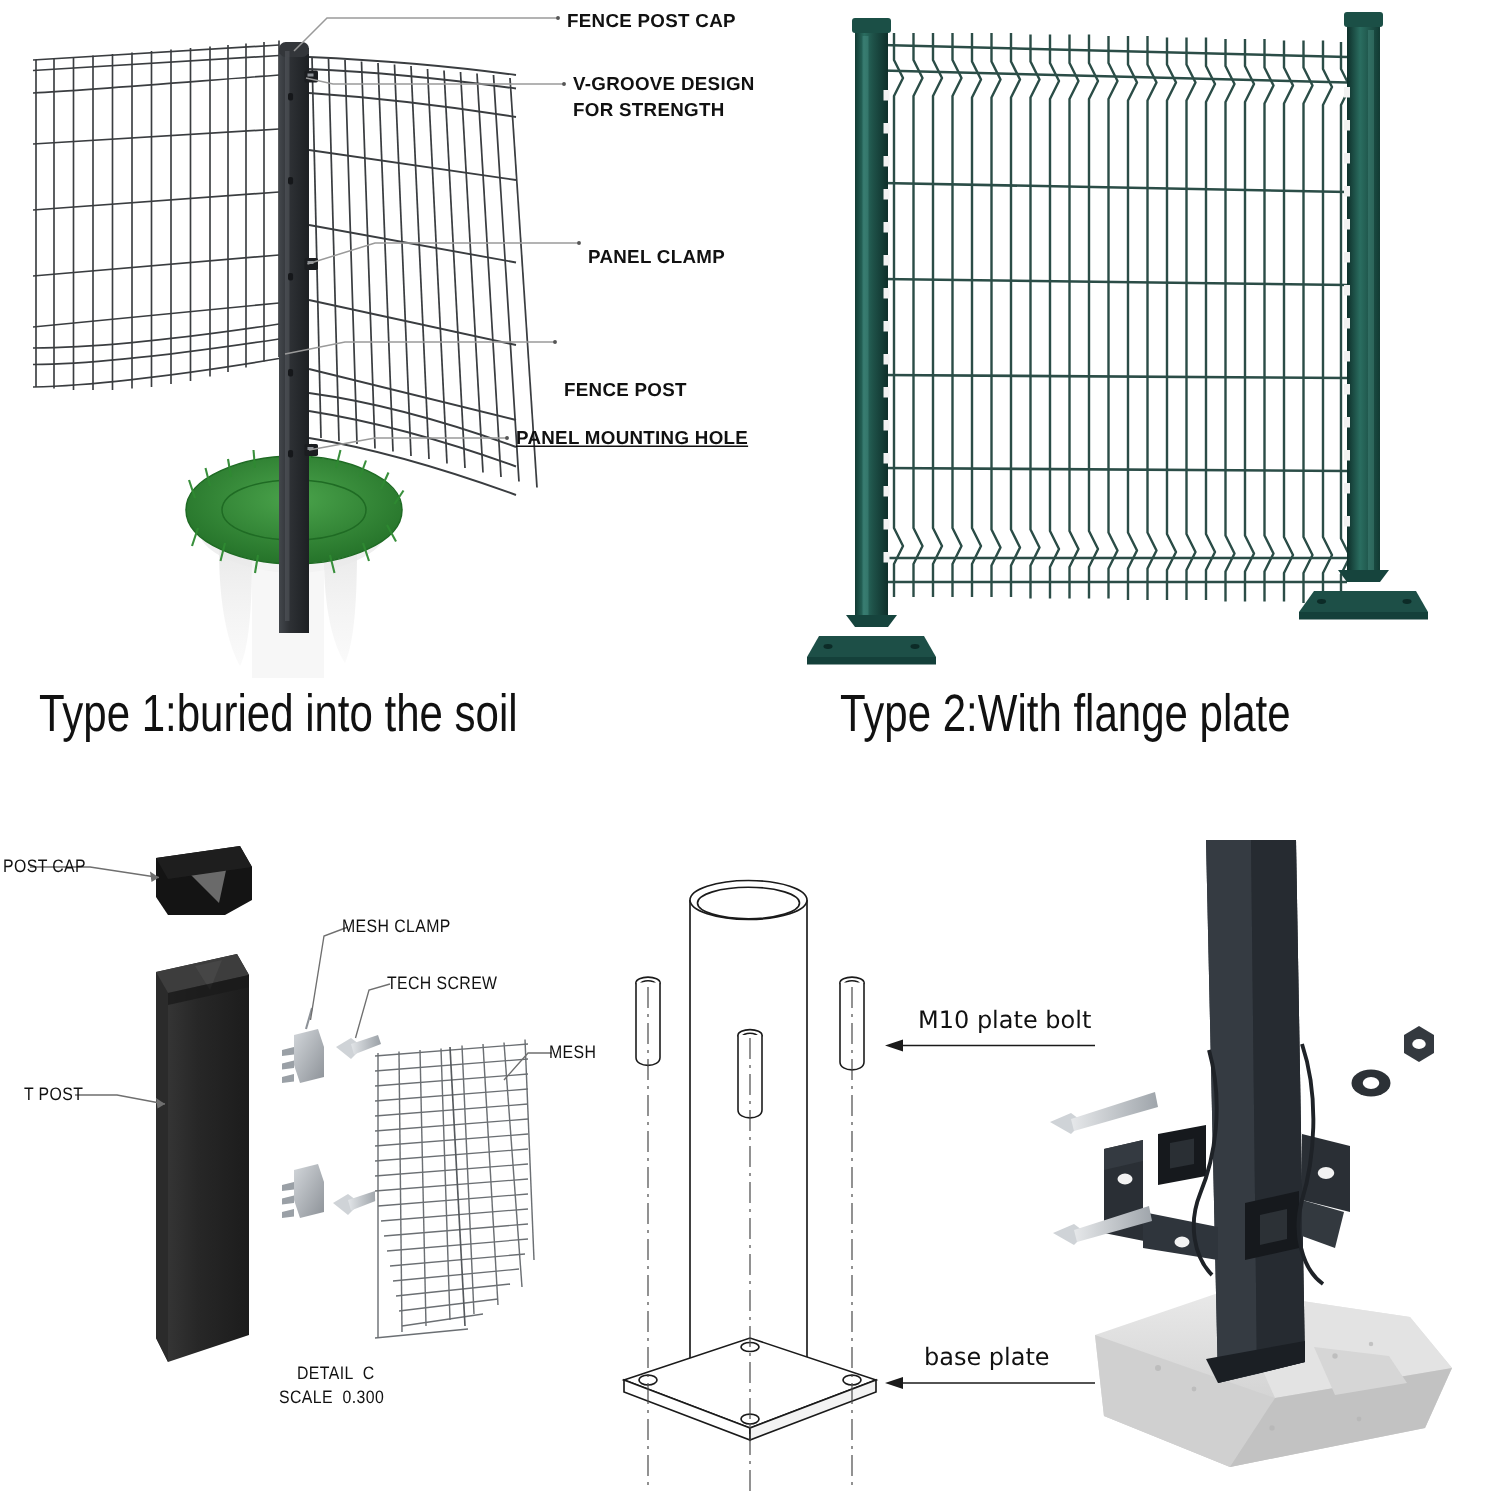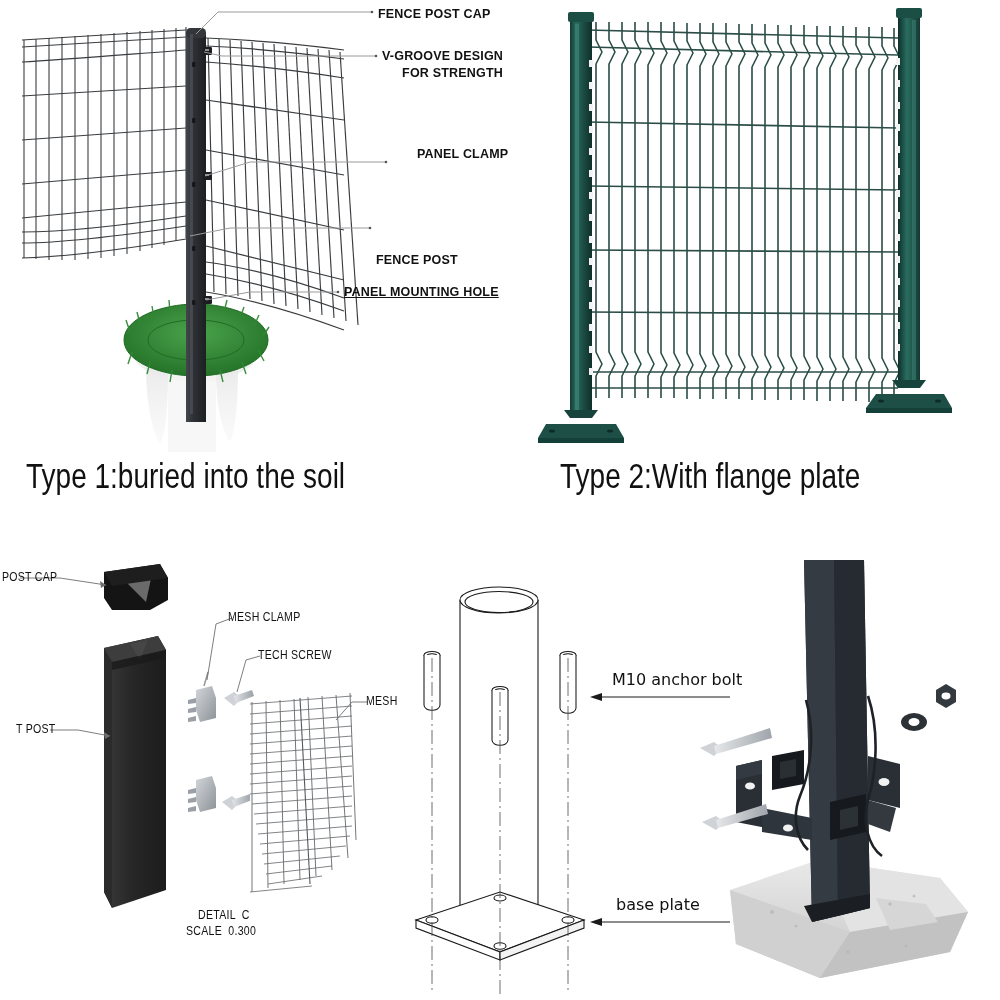--- a/index.html
+++ b/index.html
@@ -1,19 +1,19 @@
 <!DOCTYPE html>
 <html><head>
 <meta charset="utf-8">
 <title>Fence Post Types Technical Diagram</title>
 <style>
   html,body{margin:0;padding:0;background:#fff;}
   body{width:1000px;height:1000px;overflow:hidden;
        font-family:"Liberation Sans","DejaVu Sans",sans-serif;color:#111;}
-  #sheet{position:relative;width:1000px;height:1000px;background:#fff;text-align:right;}
+  #sheet{position:relative;width:1000px;height:1000px;background:#fff;}
 
   .quad{position:absolute;}
   .svgfull{position:absolute;left:0;top:0;}
 
   .callout{
     position:absolute;font-weight:700;font-size:12.5px;letter-spacing:.2px;
     color:#111;white-space:pre;line-height:1.32;
   }
   .caption{
     position:absolute;font-size:35px;line-height:1;color:#111;
@@ -215,21 +215,21 @@
           <circle cx="376" cy="56" r="1.3"></circle>
         <circle cx="386" cy="162" r="1.3"></circle>
           <circle cx="370" cy="228" r="1.3"></circle>
         <circle cx="338" cy="292" r="1.3"></circle>
       </g>
     </svg>
 
     <div class="callout" style="left:378px;top:6px;">FENCE POST CAP</div>
     <div class="callout" style="left:382px;top:48px;">V-GROOVE DESIGN
 FOR STRENGTH</div>
-    <div class="callout" style="left:392px;top:146px;margin-left:25px;">PANEL CLAMP</div>
+    <div class="callout" style="left:392px;top:163px;">PANEL CLAMP</div>
     <div class="callout" style="left:376px;top:220px;margin-top:32px;">FENCE POST</div>
     <div class="callout" style="left:344px;top:284px;text-decoration:underline;">PANEL MOUNTING HOLE</div>
   </div>
 
   <div class="caption" style="left:26px;top:458px;">Type 1:buried into the soil</div>
 
   <div class="quad" style="left:520px;top:0;width:480px;height:455px;">
     <svg class="svgfull" width="480" height="455" viewBox="0 0 480 455">
       <defs>
         <linearGradient id="grnPost" x1="0" y1="0" x2="1" y2="0">
@@ -514,21 +514,21 @@
       <g stroke="#1a1a1a" stroke-width="1" fill="none">
         <path d="M196,157 L330,157"></path>
         <path d="M196,382 L330,382"></path>
       </g>
       <g fill="#1a1a1a">
         <path d="M190,157 L202,153 L202,161 Z"></path>
         <path d="M190,382 L202,378 L202,386 Z"></path>
       </g>
     </svg>
 
-    <div class="lbl-soft" style="left:212px;top:130px;">M10 anchor bolt</div>
+    <div class="lbl-soft" style="left:212px;top:130px;">M10 plate bolt</div>
     <div class="lbl-soft" style="left:216px;top:355px;">base plate</div>
   </div>
 
   <div class="quad" style="left:700px;top:560px;width:300px;height:440px;">
     <svg class="svgfull" width="300" height="440" viewBox="0 0 300 440">
       <defs>
         <linearGradient id="sqPost" x1="0" y1="0" x2="1" y2="0">
           <stop offset="0" stop-color="#3d434b"></stop>
           <stop offset="0.5" stop-color="#2c3239"></stop>
           <stop offset="1" stop-color="#1f242a"></stop>

